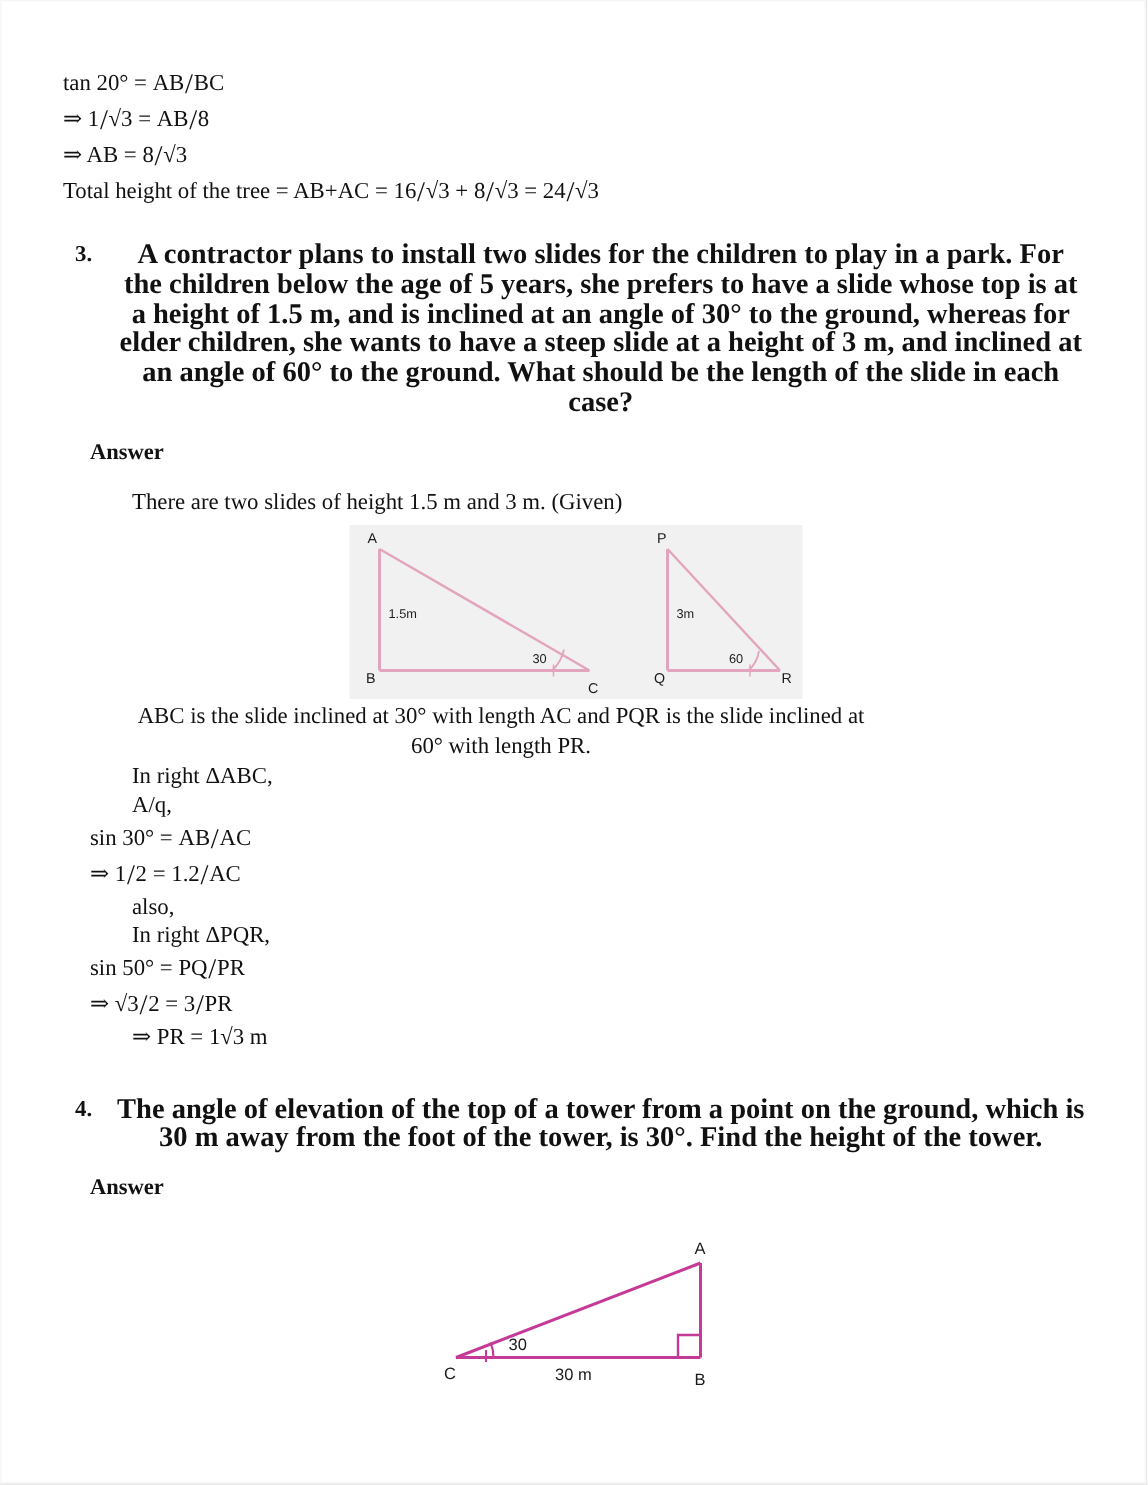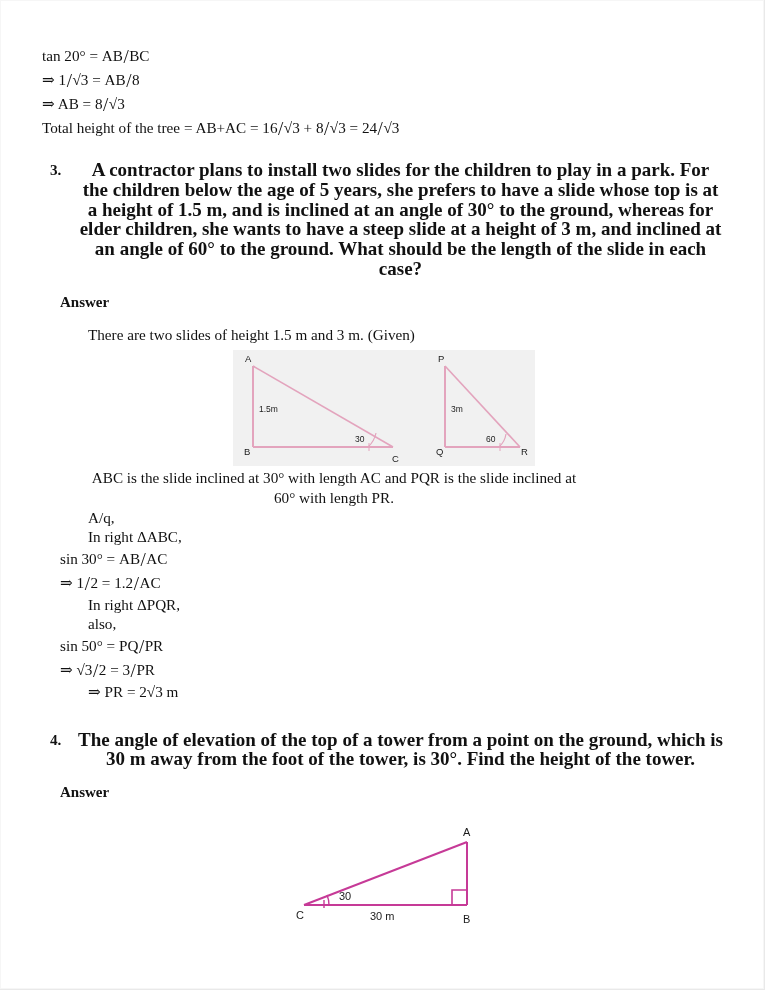--- a/index.html
+++ b/index.html
@@ -201,43 +201,43 @@
             <text class="dlabel-sm" x="218" y="62">3m</text>
             <text class="dlabel-sm" x="253" y="92">60</text>
           </g>
         </svg>
       </div>
     </div>
 
     <div class="indent">
       <div class="para" style="max-width:492px;text-align:center;">ABC is the slide inclined at 30° with length AC and PQR is the slide inclined at 60° with length PR.</div>
 
+      <div class="para">In  right ΔABC,</div>
       <div class="para">A/q,</div>
-      <div class="para">In  right ΔABC,</div>
 
       <div class="eq">
         <span>sin 30° = </span><span class="frac"><span class="num">AB</span><span class="sl">/</span><span class="den">AC</span></span>
       </div>
 
       <div class="eq">
         <span>⇒ </span><span class="frac"><span class="num">1</span><span class="sl">/</span><span class="den">2</span></span><span> = </span><span class="frac"><span class="num">1.2</span><span class="sl">/</span><span class="den">AC</span></span>
       </div>
 
+      <div class="para">also,</div>
       <div class="para">In  right ΔPQR,</div>
-      <div class="para">also,</div>
 
       <div class="eq">
         <span>sin 50° = </span><span class="frac"><span class="num">PQ</span><span class="sl">/</span><span class="den">PR</span></span>
       </div>
 
       <div class="eq">
         <span>⇒ </span><span class="frac"><span class="num">√3</span><span class="sl">/</span><span class="den">2</span></span><span> = </span><span class="frac"><span class="num">3</span><span class="sl">/</span><span class="den">PR</span></span>
       </div>
 
-      <div class="para">⇒ PR = 2√3 m</div>
+      <div class="para">⇒ PR = 1√3 m</div>
     </div>
 
     <div class="gap-l"></div>
     <div style="height:8px"></div>
 
     <div class="qblock">
       <div class="qnum">4.</div>
       <div class="qtext" style="max-width:654px;">The angle of elevation of the top of a tower from a point on the ground, which is 30 m away from the foot of the tower, is 30°. Find the height of the tower.</div>
     </div>
 

